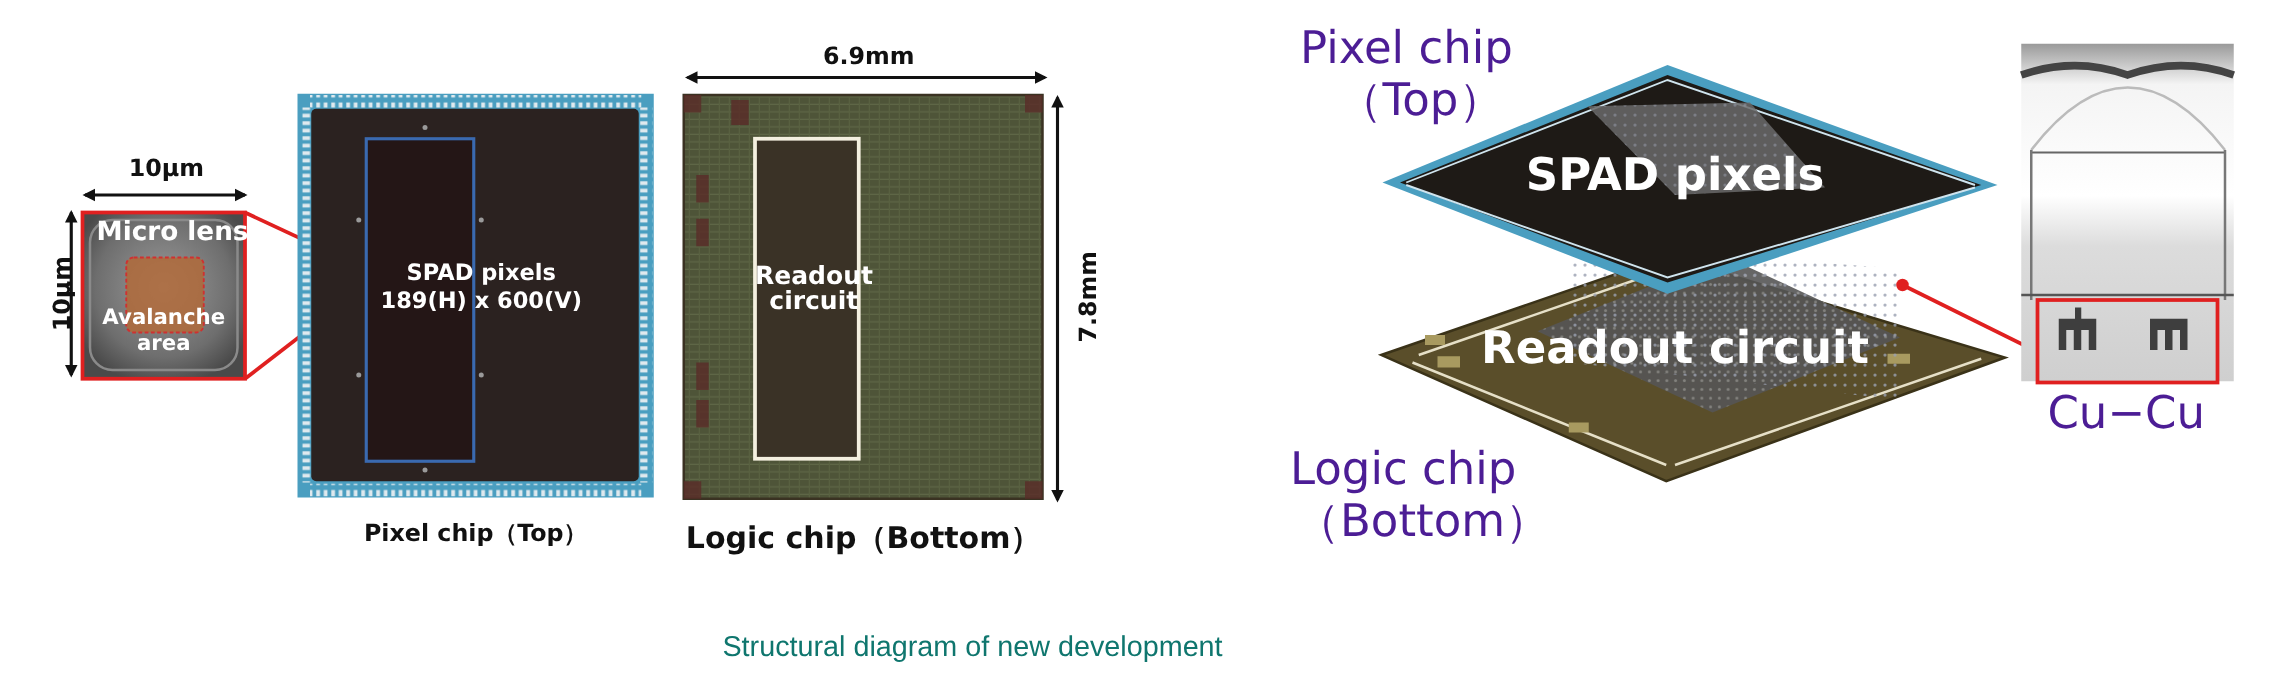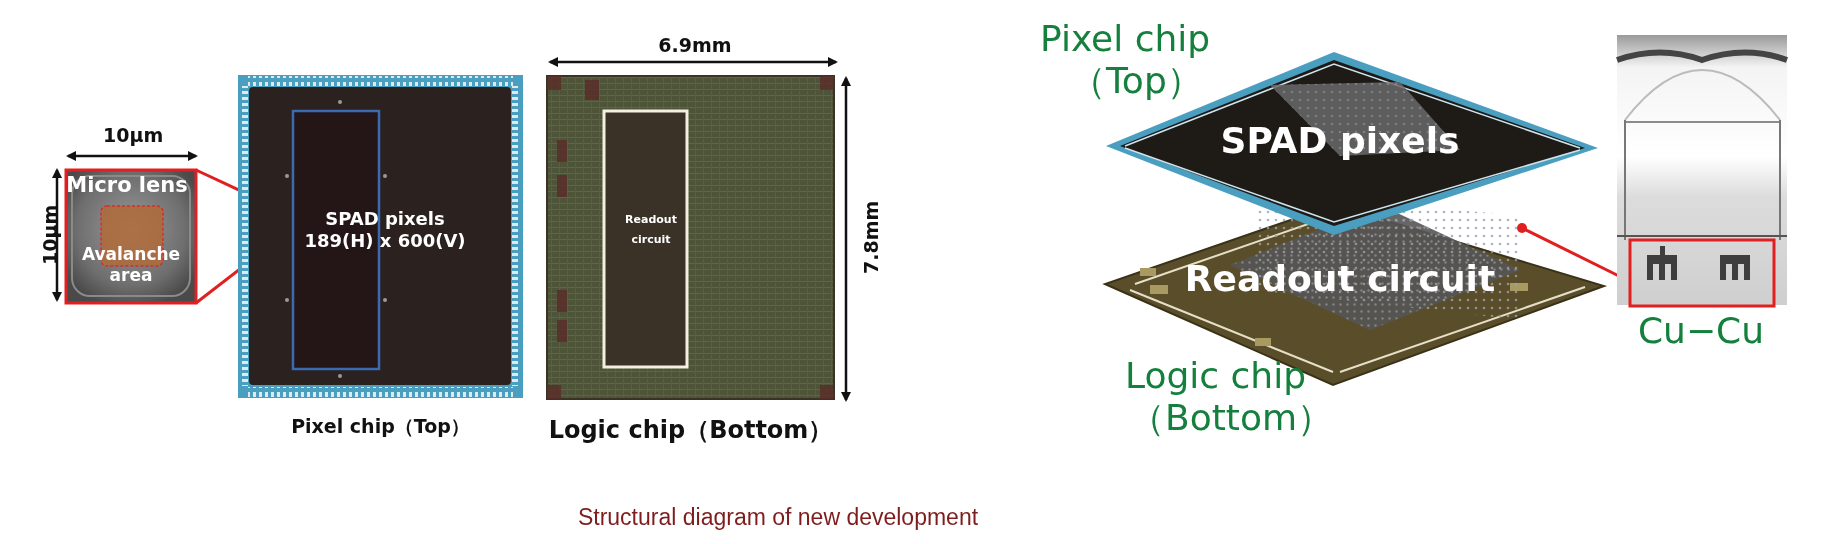--- a/index.html
+++ b/index.html
@@ -1,22 +1,22 @@
 <!DOCTYPE html>
 <html><head>
 <meta charset="utf-8">
 <style>
   html, body { margin:0; padding:0; background:#ffffff; }
   body { width:1832px; height:544px; position:relative; overflow:hidden; font-family:"DejaVu Sans", sans-serif; }
   .abs { position:absolute; }
   .lbl { font-weight:bold; color:#111; white-space:nowrap; }
   svg { position:absolute; left:0; top:0; }
-  .caption { position:absolute; left:0; width:1556px; top:504px; text-align:center; font-family:"Liberation Sans", sans-serif; font-size:23px; color:#7f1d1d; }
+  .caption { position:absolute; left:0; width:1556px; top:504px; text-align:center; font-family:"Liberation Sans", sans-serif; font-size:23px; color:#0f766e; }
   .wlabel { color:#fff; font-weight:bold; text-align:center; white-space:nowrap; }
-  .big { font-family:"DejaVu Sans", sans-serif; font-size:36px; color:#15803d; line-height:42px; }
+  .big { font-family:"DejaVu Sans", sans-serif; font-size:36px; color:#4c1d95; line-height:42px; }
 </style>
 </head>
 <body>
 
 <div>
   <svg width="1832" height="544">
     <defs>
       <radialGradient id="lensGrad" cx="50%" cy="45%" r="60%">
         <stop offset="0%" stop-color="#9a9a9a"></stop>
         <stop offset="70%" stop-color="#6e6e6e"></stop>
@@ -36,21 +36,21 @@
     <rect x="72" y="176" width="118" height="120" rx="18" fill="none" stroke="#8a8a8a" stroke-width="2"></rect>
 
     <rect x="101" y="206" width="62" height="60" rx="6" fill="#b06a3a" fill-opacity="0.85" stroke="#d03030" stroke-width="1.5" stroke-dasharray="3,2"></rect>
 
     <line x1="196" y1="170" x2="301" y2="219" stroke="#e02020" stroke-width="3"></line>
     <line x1="196" y1="303" x2="301" y2="222" stroke="#e02020" stroke-width="3"></line>
     <circle cx="302" cy="220" r="4" fill="#e02020"></circle>
   </svg>
   <div class="abs lbl" style="left:103px;top:124px;font-size:19px;">10μm</div>
   <div class="abs lbl" style="left:20px;top:224px;font-size:19px;transform:rotate(-90deg);transform-origin:center;width:60px;text-align:center;">10μm</div>
-  <div class="abs wlabel" style="left:66px;top:173px;width:122px;font-size:21px;">Micro lens</div>
+  <div class="abs wlabel" style="left:66px;top:173px;width:122px;font-size:21px;padding-left:11px;">Micro lens</div>
   <div class="abs wlabel" style="left:66px;top:216px;width:130px;font-size:17px;line-height:21px;margin-top:28px;">
     <div>Avalanche</div>
     <div>area</div>
   </div>
 </div>
 
 <div>
   <svg width="1832" height="544">
     <defs>
       <pattern id="padsH" width="6" height="10" patternUnits="userSpaceOnUse">
@@ -113,21 +113,21 @@
       <rect x="557" y="140" width="10" height="22"></rect>
         <rect x="557" y="175" width="10" height="22"></rect>
       <rect x="557" y="290" width="10" height="22"></rect>
         <rect x="557" y="320" width="10" height="22"></rect>
       <rect x="585" y="80" width="14" height="20"></rect>
     </g>
     <rect x="604" y="111" width="83" height="256" fill="#3a3226" stroke="#f4f0e0" stroke-width="3"></rect>
   </svg>
   <div class="abs lbl" style="left:650px;top:34px;width:90px;text-align:center;font-size:19px;">6.9mm</div>
   <div class="abs lbl" style="left:836px;top:228px;width:70px;text-align:center;font-size:19px;transform:rotate(-90deg);">7.8mm</div>
-  <div class="abs wlabel" style="left:604px;top:210px;width:94px;font-size:11px;line-height:20px;">
+  <div class="abs wlabel" style="left:604px;top:210px;width:94px;font-size:20px;line-height:20px;">
     <div>Readout</div>
     <div>circuit</div>
   </div>
   <div class="abs lbl" style="left:547px;top:414px;width:287px;text-align:center;font-size:24px;">Logic chip（Bottom）</div>
 </div>
 
 <div>
   <svg width="1832" height="544">
     <defs>
       <pattern id="dots" width="8" height="8" patternUnits="userSpaceOnUse">
@@ -164,21 +164,21 @@
 
     <circle cx="1522" cy="228" r="5" fill="#e02020"></circle>
     <line x1="1522" y1="228" x2="1629" y2="281" stroke="#e02020" stroke-width="3"></line>
   </svg>
   <div class="abs big" style="left:1040px;top:18px;">
     <div>Pixel chip</div>
     <div style="margin-left:30px;">（Top）</div>
   </div>
   <div class="abs wlabel" style="left:1200px;top:120px;width:280px;font-size:36px;">SPAD pixels</div>
   <div class="abs wlabel" style="left:1180px;top:258px;width:320px;font-size:36px;">Readout circuit</div>
-  <div class="abs big" style="left:1125px;top:355px;">
+  <div class="abs big" style="left:1032px;top:355px;">
     <div>Logic chip</div>
     <div style="margin-left:4px;">（Bottom）</div>
   </div>
 </div>
 
 <div>
   <svg width="1832" height="544">
     <defs>
       <linearGradient id="xsecGrad" x1="0" y1="0" x2="0" y2="1">
         <stop offset="0%" stop-color="#9a9a9a"></stop>

